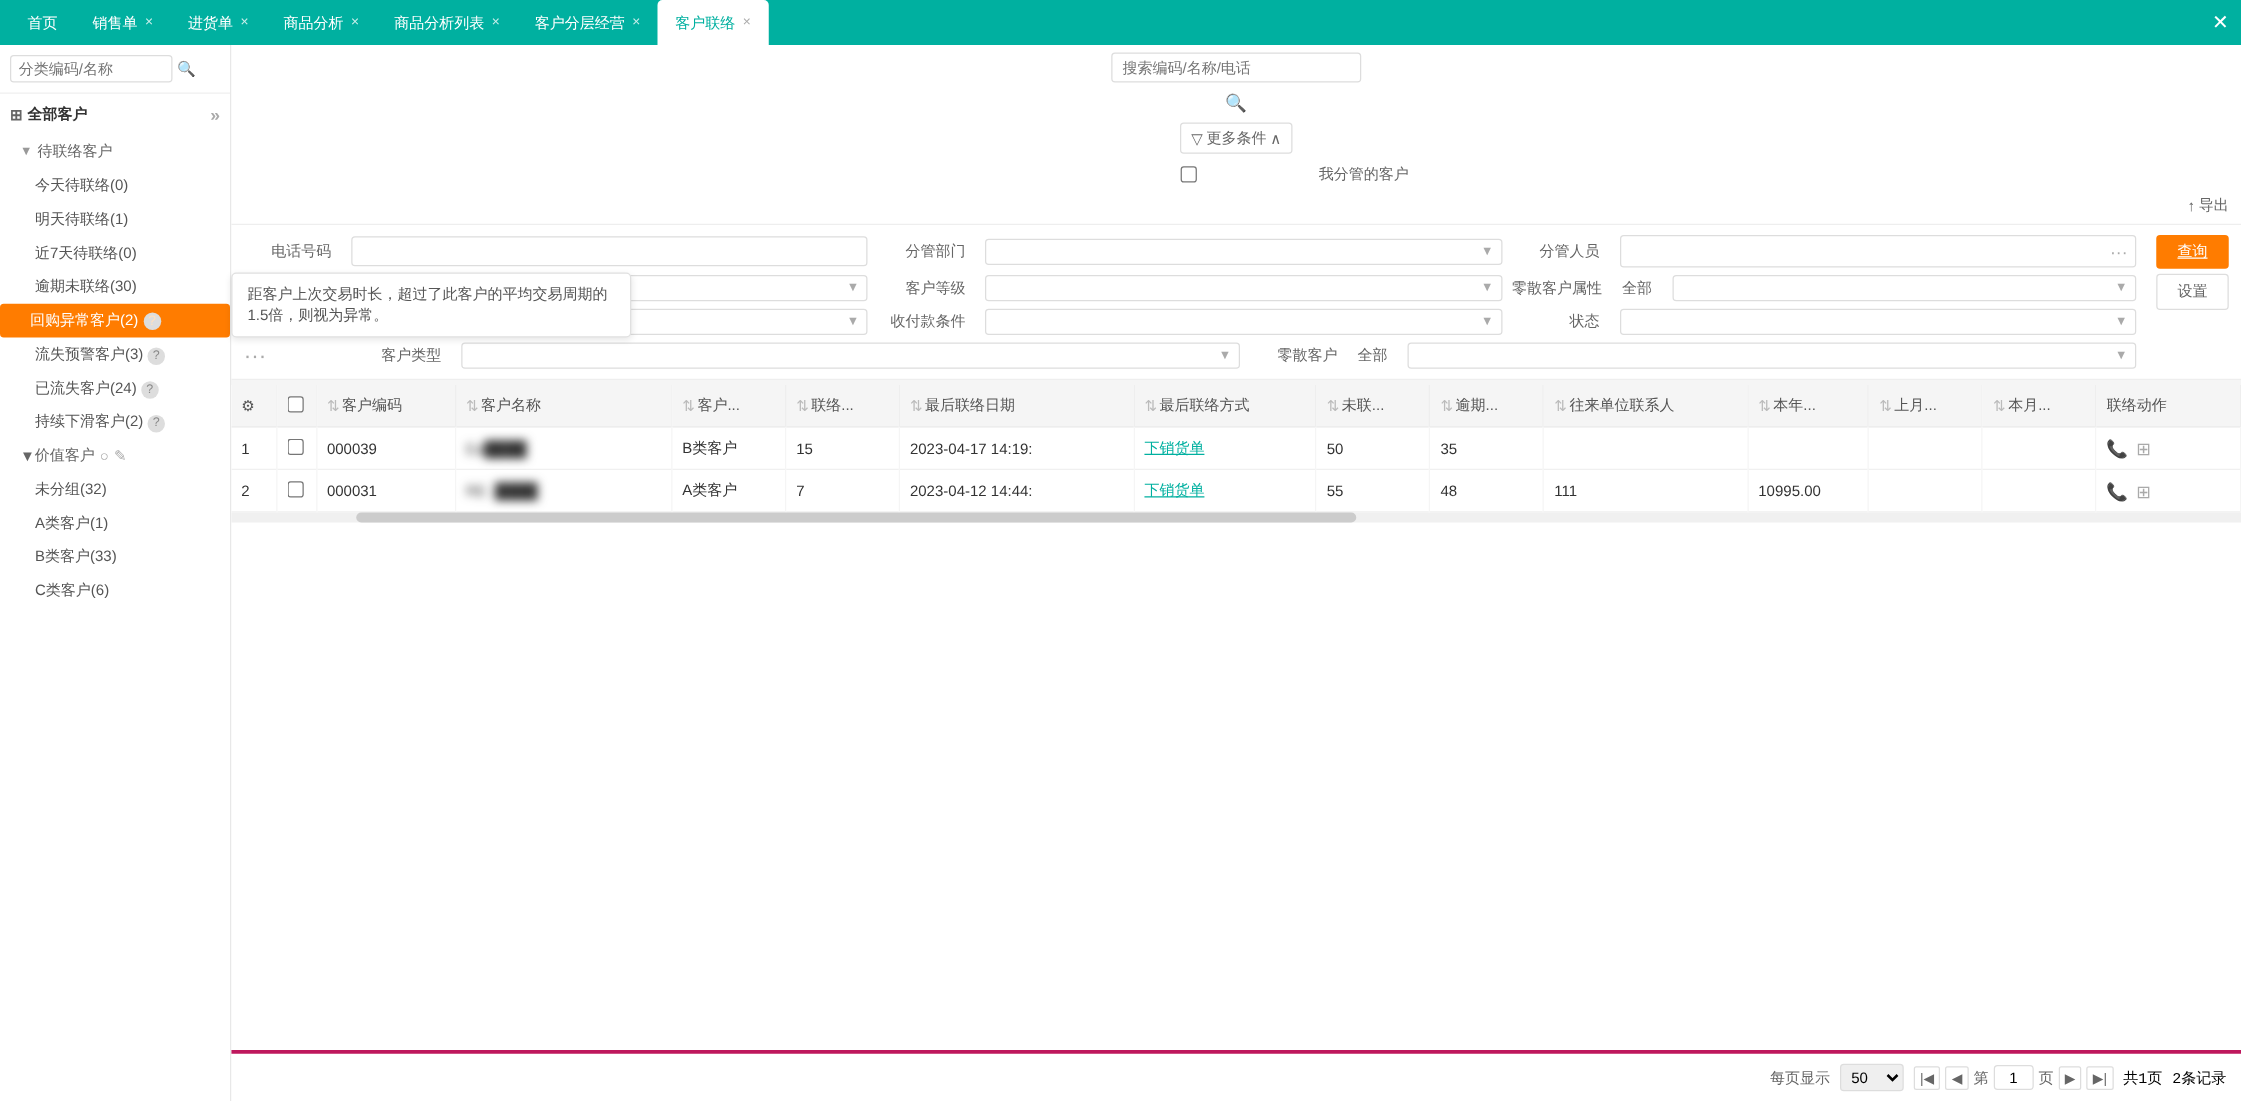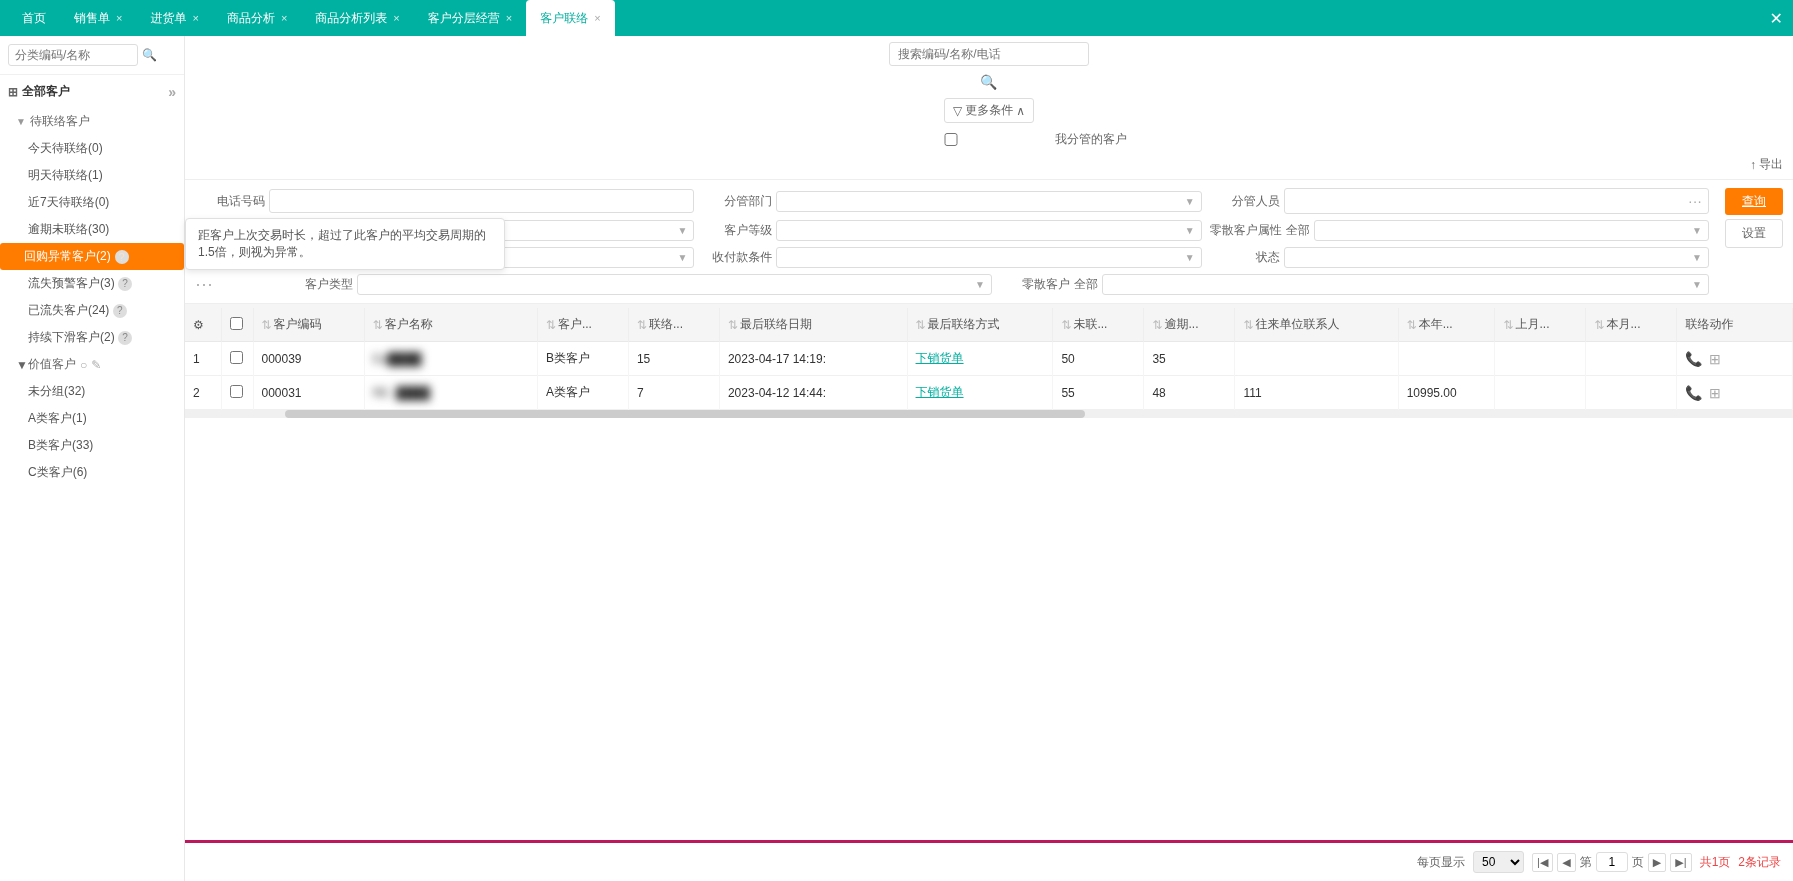--- a/index.html
+++ b/index.html
@@ -214,21 +214,21 @@
       display: flex;
       align-items: center;
       gap: 8px;
       margin-bottom: 6px;
     }
     .filter-row:last-child { margin-bottom: 0; }
     .filter-cell {
       display: flex;
       align-items: center;
       flex: 1;
-      gap: 4px;
+      gap: 16px;
     }
     .filter-label {
       color: #666;
       white-space: nowrap;
       min-width: 70px;
       text-align: right;
     }
     .filter-select {
       flex: 1;
       border: 1px solid #ddd;
@@ -388,21 +388,21 @@
       font-size: 11px;
     }
     .page-input {
       border: 1px solid #ddd;
       border-radius: 3px;
       width: 32px;
       text-align: center;
       padding: 2px 4px;
       font-size: 12px;
     }
-    .total-label { color: #ef4444; }
+    .total-label { color: #000000; font-family: Liberation Mono, monospace; }
 
     
     .scrollbar-area {
       height: 8px;
       background: #f0f0f0;
       position: relative;
     }
     .scrollbar-thumb {
       position: absolute;
       left: 100px;

